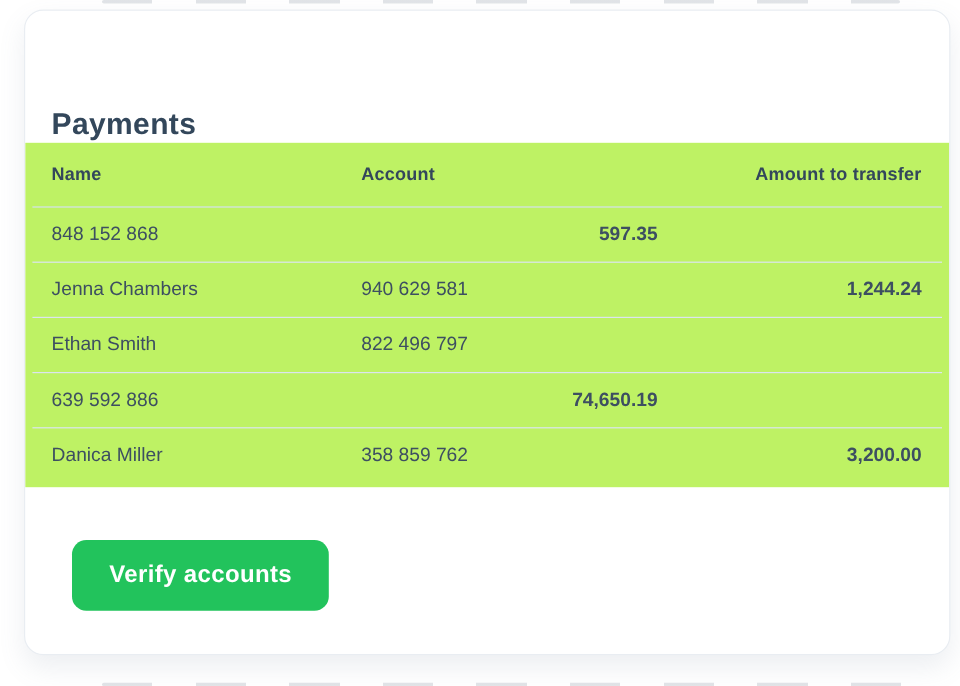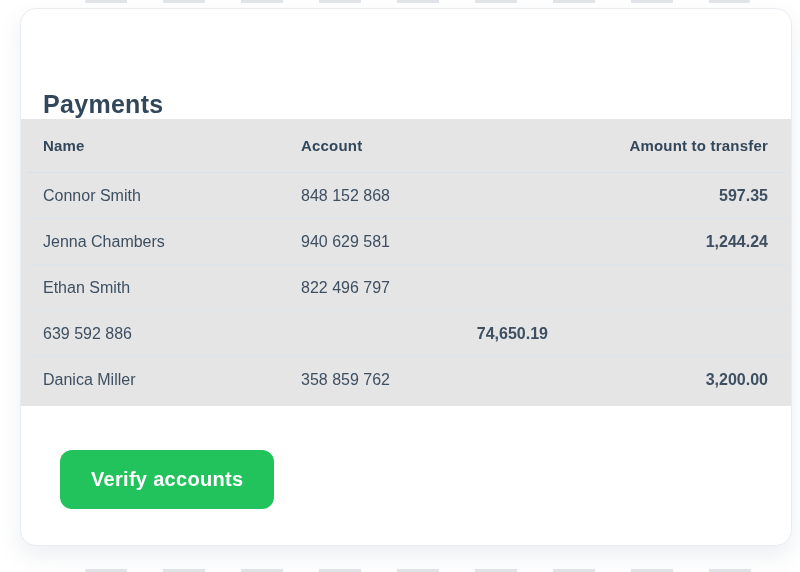--- a/index.html
+++ b/index.html
@@ -47,21 +47,21 @@
   .card-title {
     font-size: 25px;
     font-weight: 700;
     letter-spacing: 0.3px;
     color: #33475b;
   }
 
   .table-strip {
     flex: 0 0 auto;
     height: 287px;
-    background: #e5e5e5;
+    background: #bef264;
     padding: 0 6px;
   }
 
   .grid-row {
     display: grid;
     grid-template-columns: 258px 1fr 220px;
     align-items: center;
   }
   .grid-row.header {
     height: 54px;
@@ -130,21 +130,20 @@
 
   <div class="table-strip">
 
     <div class="grid-row header">
       <div class="cell">Name</div>
       <div class="cell">Account</div>
       <div class="cell amount">Amount to transfer</div>
     </div>
 
     <div class="grid-row body-row">
-      <div class="cell">Connor Smith</div>
       <div class="cell">848 152 868</div>
       <div class="cell amount">597.35</div>
     </div>
 
     <div class="grid-row body-row">
       <div class="cell">Jenna Chambers</div>
       <div class="cell">940 629 581</div>
       <div class="cell amount">1,244.24</div>
     </div>
 

